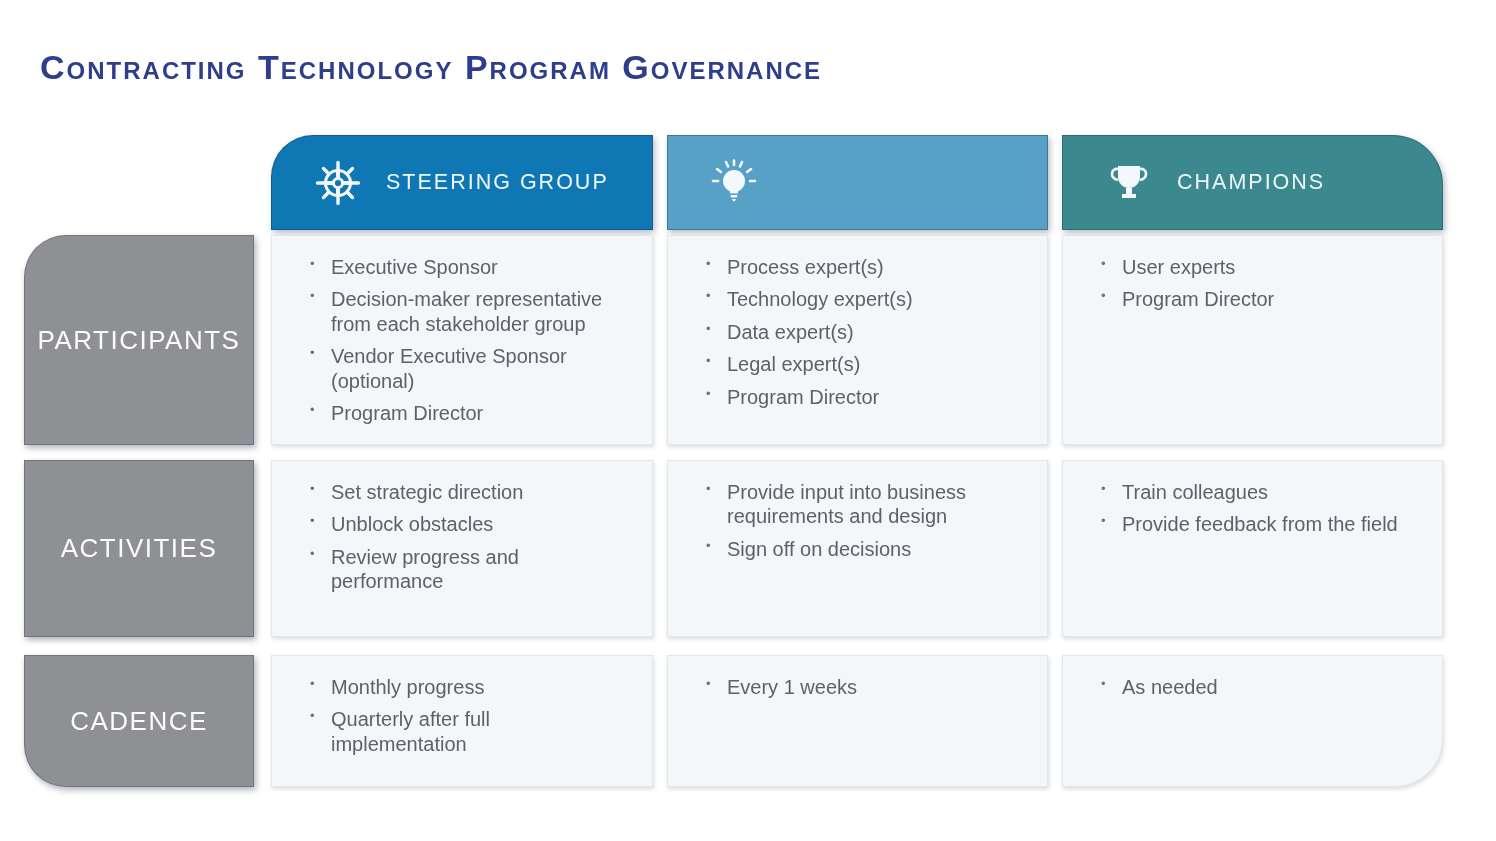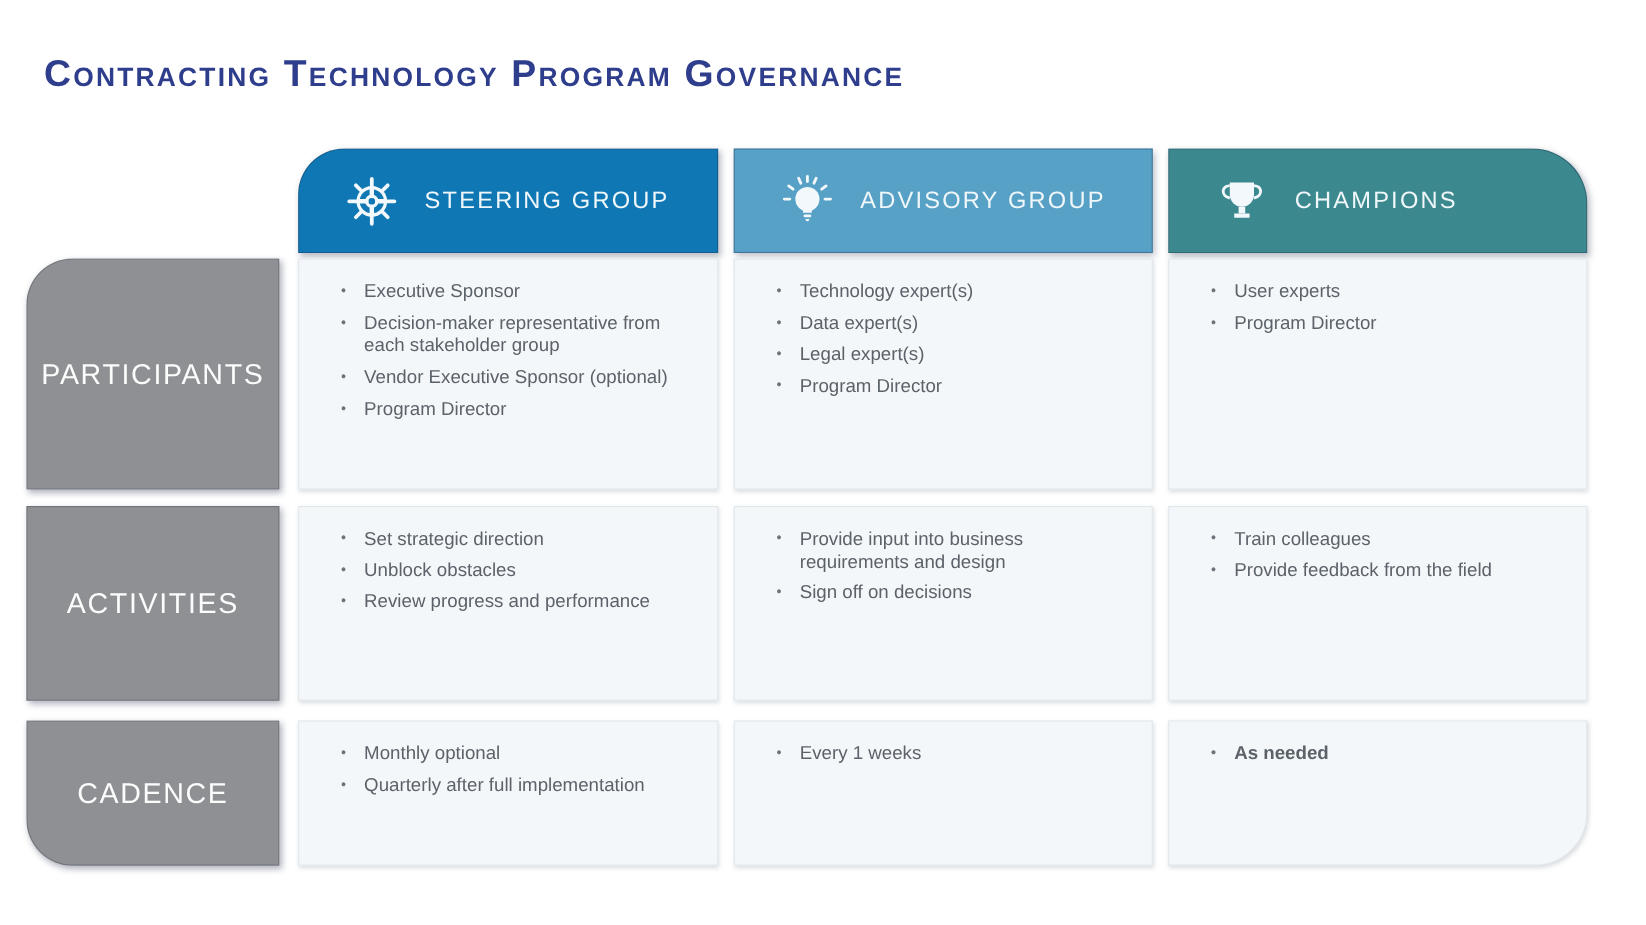--- a/index.html
+++ b/index.html
@@ -44,23 +44,23 @@
   .rl-participants{border-radius:42px 0 0 0;}
   .rl-cadence{border-radius:0 0 0 42px;}
 
   .cell{
     margin:0;list-style:none;
     background:#f4f7fa;
     border:1px solid #e2e7ec;
     box-shadow:1px 2px 4px rgba(120,130,145,0.28);
     box-sizing:border-box;
     padding:19px 28px 16px 36px;
-    color:#5b6269;font-size:17px;line-height:1.22;
+    color:#5b6269;font-size:20px;line-height:1.22;
   }
-  .cell-round-br{border-radius:0 0 48px 0;font-weight:bold;}
+  .cell-round-br{border-radius:0 0 48px 0;}
   .cell li{position:relative;padding-left:23px;margin-bottom:8px;}
   .cell li::before{
     content:"•";position:absolute;left:2px;top:1px;
     font-size:13px;color:#6c737a;
   }
 </style>
 </head>
 <body>
 
 <div class="canvas">
@@ -102,21 +102,20 @@
             <line x1="30" y1="7.5" x2="32" y2="3"></line>
             <line x1="37" y1="13" x2="41" y2="10"></line>
             <line x1="40" y1="22" x2="45" y2="22"></line>
           </g>
           <circle cx="24" cy="22" r="11" fill="#f2f8fb"></circle>
           <path d="M20 32 h8 v2.4 h-8 z" fill="#f2f8fb"></path>
           <rect x="20.5" y="36" width="7" height="2.4" rx="1.1" fill="#f2f8fb"></rect>
           <path d="M22 40 h4 l-1.2 2.2 h-1.6 z" fill="#f2f8fb"></path>
         </svg>
       </span>
-      <span>ADVISORY GROUP</span>
     </div>
 
     <div class="hdr hdr-champions r1 c7">
       <span class="icon">
         <svg width="48" height="48" viewBox="0 0 48 48">
           <path d="M13 7 h22 v11 a11 11 0 0 1 -22 0 z" fill="#f2f8fb"></path>
           <path d="M13 10 c-7 -1 -9 9 0 11" fill="none" stroke="#f2f8fb" stroke-width="2.6"></path>
           <path d="M35 10 c7 -1 9 9 0 11" fill="none" stroke="#f2f8fb" stroke-width="2.6"></path>
           <path d="M21 29 h6 v6 h-6 z" fill="#f2f8fb"></path>
           <path d="M17 35 h14 v4 h-14 z" fill="#f2f8fb"></path>
@@ -129,20 +128,21 @@
     <div class="rowlabel r5 c1">ACTIVITIES</div>
     <div class="rowlabel rl-cadence r7 c1">CADENCE</div>
 
     <ul class="cell r3 c3">
         <li>Executive Sponsor</li>
         <li>Decision-maker representative from each stakeholder group</li>
         <li>Vendor Executive Sponsor (optional)</li>
         <li>Program Director</li>
       </ul>
     <ul class="cell r3 c5">
+        <li>Process expert(s)</li>
         <li>Technology expert(s)</li>
         <li>Data expert(s)</li>
         <li>Legal expert(s)</li>
         <li>Program Director</li>
       </ul>
     <ul class="cell r3 c7">
         <li>User experts</li>
         <li>Program Director</li>
       </ul>
 
@@ -154,21 +154,21 @@
     <ul class="cell r5 c5">
         <li>Provide input into business requirements and design</li>
         <li>Sign off on decisions</li>
       </ul>
     <ul class="cell r5 c7">
         <li>Train colleagues</li>
         <li>Provide feedback from the field</li>
       </ul>
 
     <ul class="cell r7 c3">
-        <li>Monthly optional</li>
+        <li>Monthly progress</li>
         <li>Quarterly after full implementation</li>
       </ul>
     <ul class="cell r7 c5">
         <li>Every 1 weeks</li>
       </ul>
     <ul class="cell cell-round-br r7 c7">
         <li>As needed</li>
       </ul>
 
   </div>

